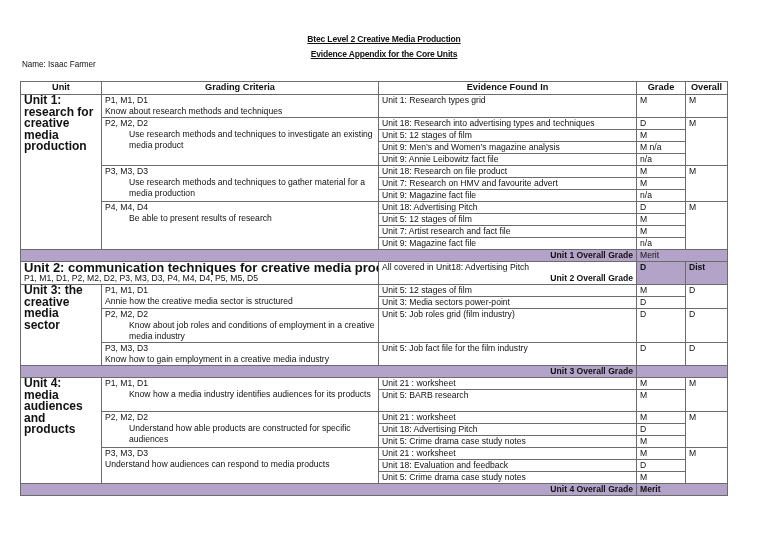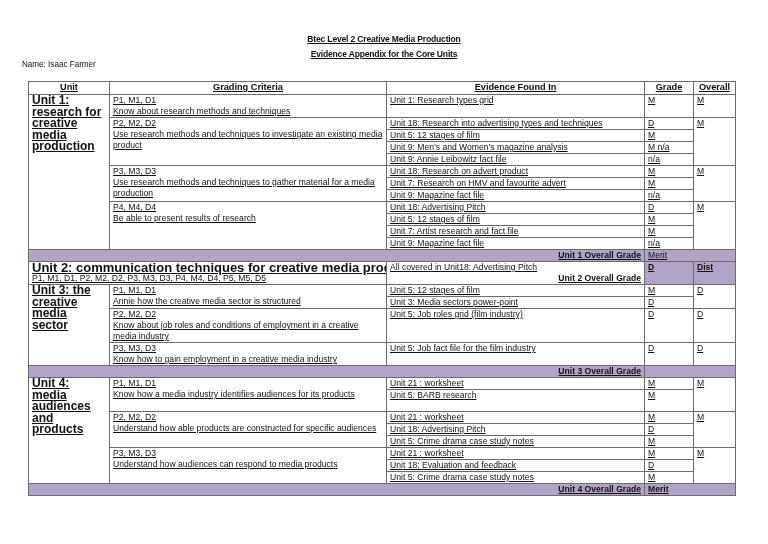--- a/index.html
+++ b/index.html
@@ -1,25 +1,25 @@
 <!DOCTYPE html>
 <html><head>
 <meta charset="utf-8">
 <style>
   html, body { margin: 0; padding: 0; background: #ffffff; }
   body { width: 768px; height: 544px; position: relative; overflow: hidden; font-family: "Liberation Sans", sans-serif; color: #111; }
   .title { position: absolute; left: 0; width: 768px; text-align: center; font-family: "Liberation Sans Narrow", "Liberation Sans", sans-serif; font-size: 9.5px; text-decoration: underline; font-weight: bold; letter-spacing: -0.2px; transform: scaleX(0.9); transform-origin: 384px 0; }
   .t1 { top: 33px; }
   .t2 { top: 48px; }
   .name { position: absolute; left: 22px; top: 59px; font-size: 9px; transform: scaleX(0.9); transform-origin: 0 0; }
-  table.grid { position: absolute; left: 28px; top: 81px; border-collapse: collapse; table-layout: fixed; width: 707px; font-size: 8.6px; line-height: 11px; text-decoration: underline; }
+  table.grid { position: absolute; left: 20px; top: 81px; border-collapse: collapse; table-layout: fixed; width: 707px; font-size: 8.6px; line-height: 11px; }
   table.grid td, table.grid th { border: 1px solid #6b6b6b; padding: 0 3px; vertical-align: top; overflow: hidden; white-space: nowrap; }
   table.grid th { font-weight: bold; text-align: center; height: 12px; font-size: 9.2px; }
   .b { font-weight: bold; }
-  .wrap { white-space: normal !important; }
+  .wrap { white-space: normal !important; margin-left: 24px; }
   .purple { background: #b3a3c9; }
   .right { text-align: right; margin-left: 22px; }
   .unitcell { font-weight: bold; font-size: 12px; white-space: normal !important; line-height: 11.5px; }
   .ev td { height: 10px; }
 </style>
 </head>
 <body>
 
 <div class="title t1">Btec Level 2 Creative Media Production</div>
 <div class="title t2">Evidence Appendix for the Core Units</div>
@@ -71,21 +71,21 @@
   </tr>
   <tr class="ev">
     <td>Unit 9: Annie Leibowitz fact file</td>
     <td>n/a</td>
   </tr>
   <tr class="ev">
     <td rowspan="3" class="wrap">
       <div>P3, M3, D3</div>
       <div class="wrap">Use research methods and techniques to gather material for a media production</div>
     </td>
-    <td>Unit 18: Research on advert product</td>
+    <td>Unit 18: Research on file product</td>
     <td>M</td>
     <td rowspan="3">M</td>
   </tr>
   <tr class="ev">
     <td>Unit 7: Research on HMV and favourite advert</td>
     <td>M</td>
   </tr>
   <tr class="ev">
     <td>Unit 9: Magazine fact file</td>
     <td>n/a</td>

